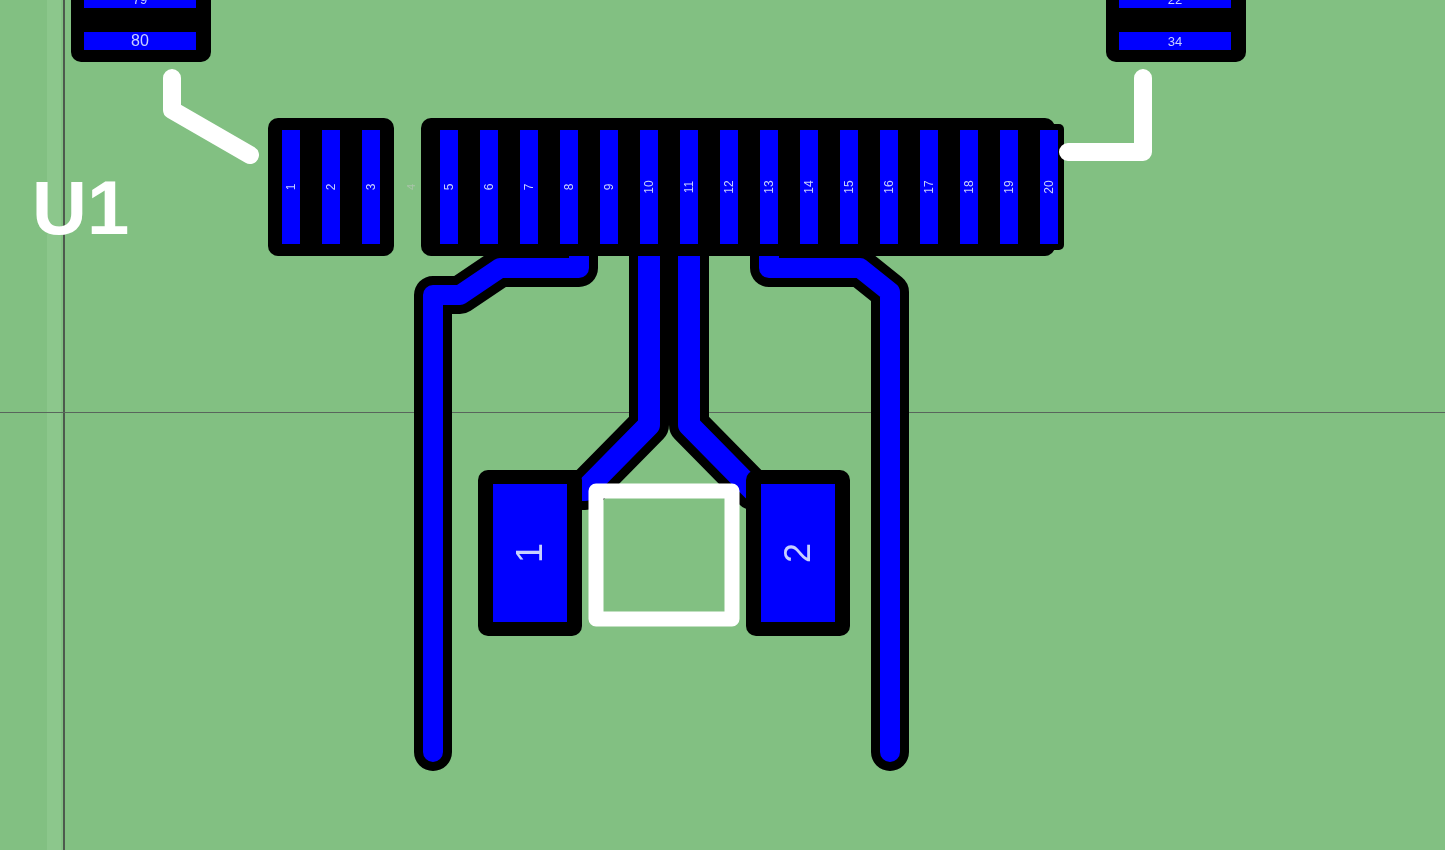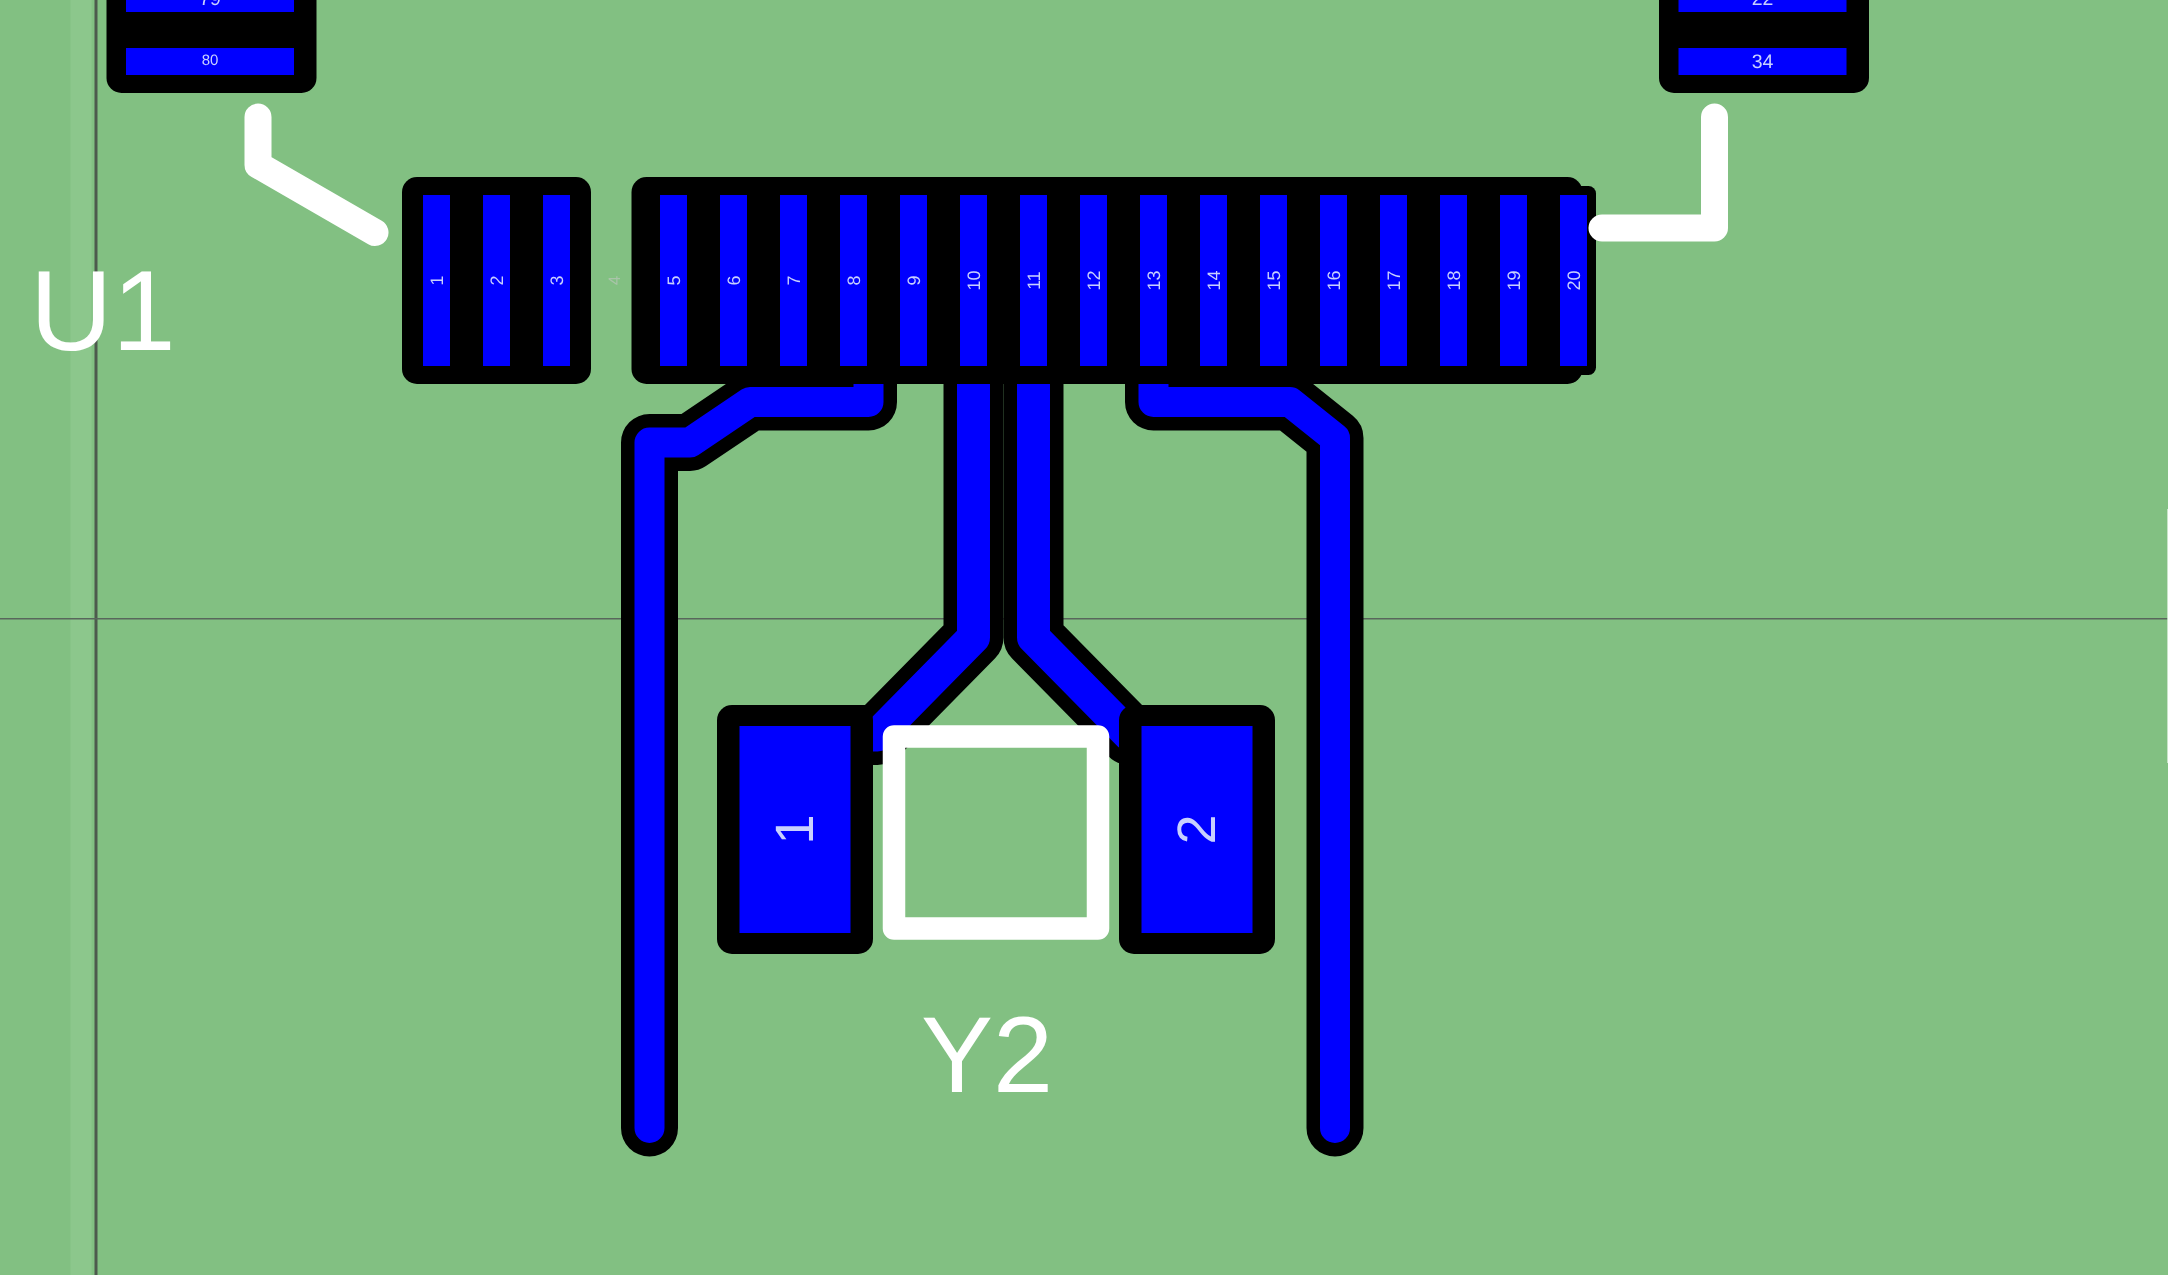--- a/index.html
+++ b/index.html
@@ -137,21 +137,21 @@
   <div class="padgroup" style="left:478px;top:470px;width:104px;height:166px;"></div>
   <div class="padgroup" style="left:746px;top:470px;width:104px;height:166px;"></div>
 
   <div id="pads-top-left">
       <div class="pad horiz" style="left: 78px; top: -16px; width: 124px; height: 30px;">
         <div class="copper"></div>
         <div class="pnum" style="font-size: 13px;">79</div>
       </div>
       <div class="pad horiz" style="left: 78px; top: 26px; width: 124px; height: 30px;">
         <div class="copper"></div>
-        <div class="pnum" style="font-size: 10px;">80</div>
+        <div class="pnum" style="font-size: 16px;">80</div>
       </div>
     </div>
   <div id="pads-top-right">
       <div class="pad horiz" style="left: 1113px; top: -16px; width: 124px; height: 30px;">
         <div class="copper"></div>
         <div class="pnum" style="font-size: 13px;">22</div>
       </div>
       <div class="pad horiz" style="left: 1113px; top: 26px; width: 124px; height: 30px;">
         <div class="copper"></div>
         <div class="pnum" style="font-size: 13px;">34</div>
@@ -255,16 +255,15 @@
 
   <svg class="silk-layer" viewBox="0 0 1445 850" xmlns="http://www.w3.org/2000/svg">
 
     <path d="M 172,78 L 172,110 L 250,155" fill="none" stroke="#ffffff" stroke-width="18" stroke-linecap="round" stroke-linejoin="round"></path>
 
     <path d="M 1143,78 L 1143,152 L 1068,152" fill="none" stroke="#ffffff" stroke-width="18" stroke-linecap="round" stroke-linejoin="round"></path>
 
     <rect x="596" y="491" width="136" height="128" fill="none" stroke="#ffffff" stroke-width="15" stroke-linejoin="round"></rect>
   </svg>
 
-  <div class="silk-text" style="left:20px;top:170px;font-size:76px;">U1</div>
-  <div class="silk-text" style="left:614px;top:668px;font-size:72px;">Y2</div>
+  <div class="silk-text" style="left:32px;top:170px;font-size:76px;font-weight:bold;">U1</div>
 
 </div>
 
 </body></html>

